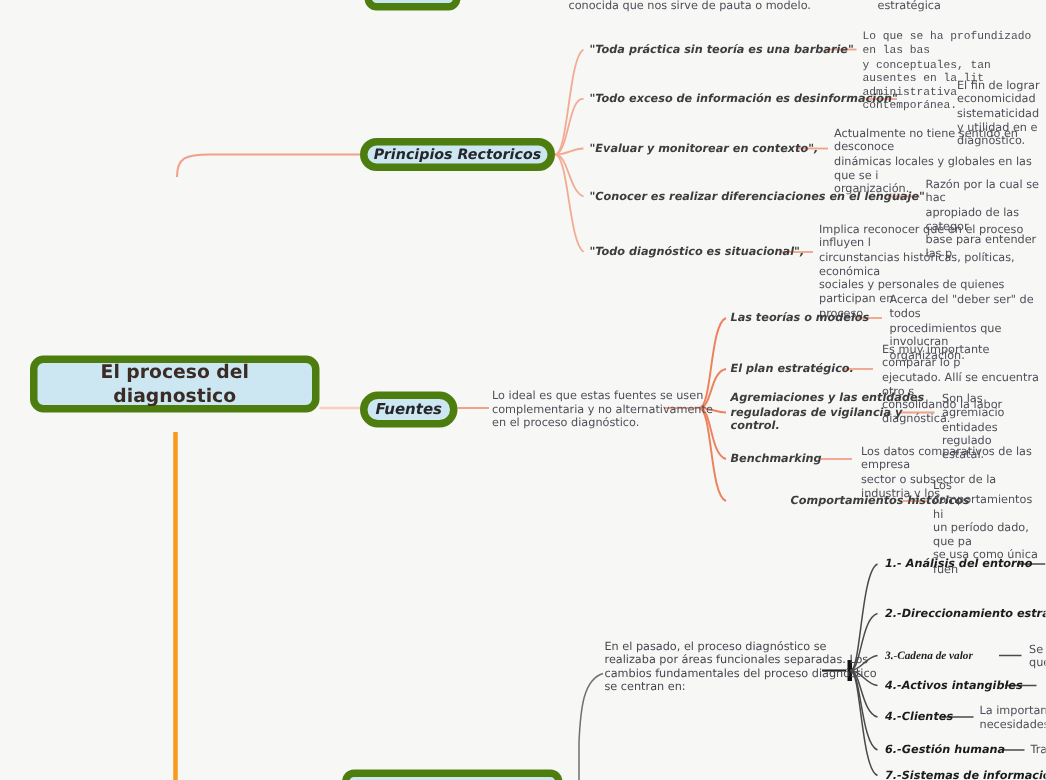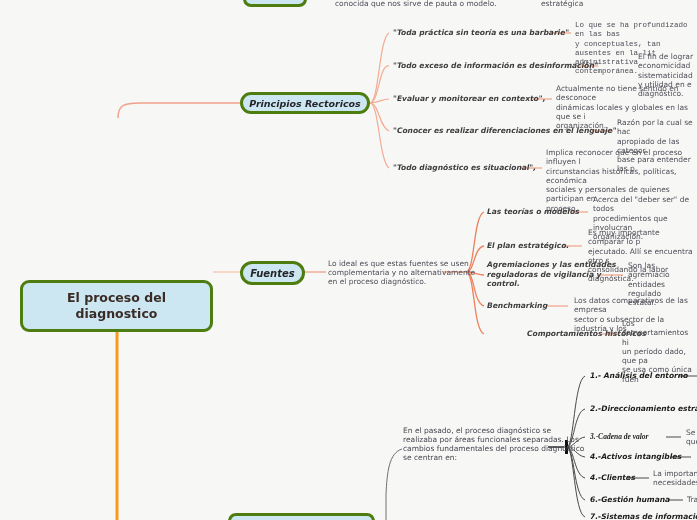--- a/index.html
+++ b/index.html
@@ -4,21 +4,21 @@
 <style>
   html,body{margin:0;padding:0;}
   body{
     width:697px;height:520px;position:relative;overflow:hidden;
     background:#f7f7f6;
     font-family:"DejaVu Sans","Liberation Sans",sans-serif;
   }
   #wires{position:absolute;left:0;top:0;z-index:1;}
   .bubble{
     position:absolute;z-index:2;
-    background:#cce7f2;border:3px solid #4d7c0f;border-radius:10px;
+    background:#cce7f2;border:5px solid #4d7c0f;border-radius:10px;
     display:flex;align-items:center;justify-content:center;text-align:center;
     box-sizing:border-box;
   }
   .root-label{
     font-size:12.5px;font-weight:bold;color:#3a2b25;line-height:1.3;
     white-space:pre-line;
   }
   .section-label{
     font-size:9.5px;font-weight:bold;font-style:italic;color:#26262a;
   }
@@ -30,21 +30,21 @@
   .desc{
     position:absolute;z-index:2;
     font-size:7.5px;color:#4e4e57;line-height:9.3px;white-space:pre-line;
   }
   .numitem{
     position:absolute;z-index:2;
     font-size:7.5px;font-weight:bold;font-style:italic;color:#1c1c1c;
     white-space:nowrap;line-height:10px;
   }
   .fragment{
-    position:absolute;z-index:2;font-size:7.5px;color:#4e4e57;white-space:nowrap;
+    position:absolute;z-index:2;font-size:7.5px;color:#4e4e57;white-space:nowrap;margin-left:44px;
   }
 </style>
 </head>
 <body>
 
 <svg id="wires" width="697" height="520">
   <defs>
     <linearGradient id="redTrunk" x1="0" y1="0" x2="0" y2="1">
       <stop offset="0" stop-color="#ee4b40"></stop>
       <stop offset="1" stop-color="#f2683a"></stop>
@@ -101,21 +101,21 @@
   <path d="M628,478 L649,478" stroke="#4a4a4a" stroke-width="1" fill="none"></path>
   <path d="M668,500 L683,500" stroke="#4a4a4a" stroke-width="1" fill="none"></path>
 </svg>
 
 <div class="bubble" style="left:243px;top:-9px;width:64px;height:16px;"></div>
 <div class="bubble" style="left:228px;top:513px;width:147px;height:16px;"></div>
 
 <div class="fragment" style="left:335px;top:-1px;">conocida que nos sirve de pauta o modelo.</div>
 <div class="fragment" style="left:541px;top:-1px;">estratégica</div>
 
-<div class="bubble" style="left:20px;top:237px;width:193px;height:52px;border-radius:9px;margin-top:43px;">
+<div class="bubble" style="left:20px;top:237px;width:193px;height:38px;border-radius:9px;">
   <span class="root-label">El proceso del
 diagnostico</span>
 </div>
 
 <div class="bubble" style="left:240px;top:92px;width:130px;height:22px;border-radius:11px;">
   <span class="section-label">Principios Rectoricos</span>
 </div>
 
 <div class="topic" style="left:393px;top:28px;">"Toda práctica sin teoría es una barbarie"</div>
 <div class="desc" style="left:575px;top:21px;font-family:Liberation Mono, monospace;">Lo que se ha profundizado en las bas

